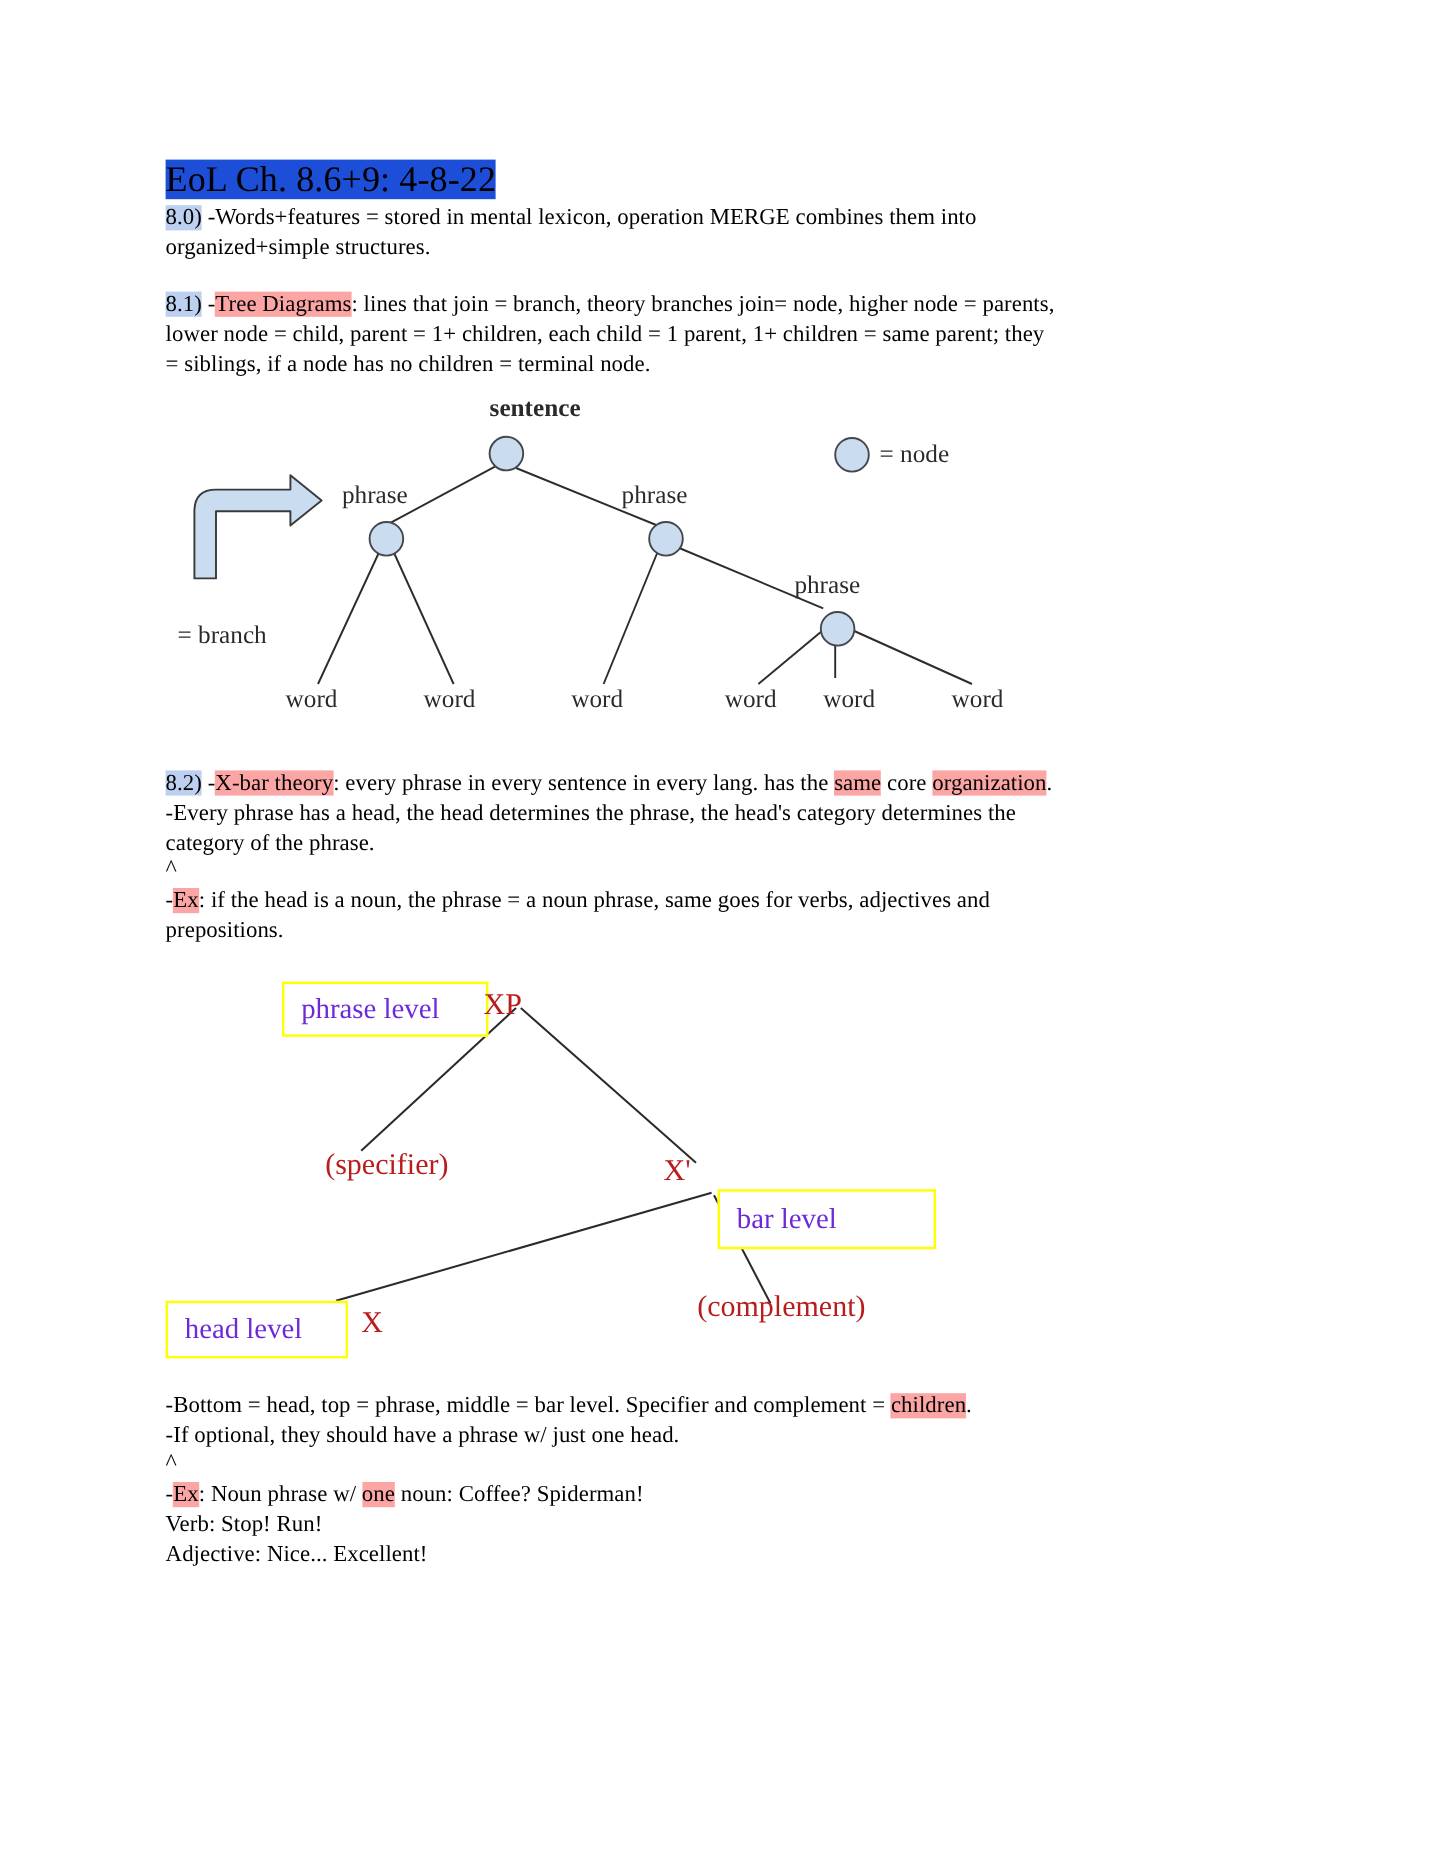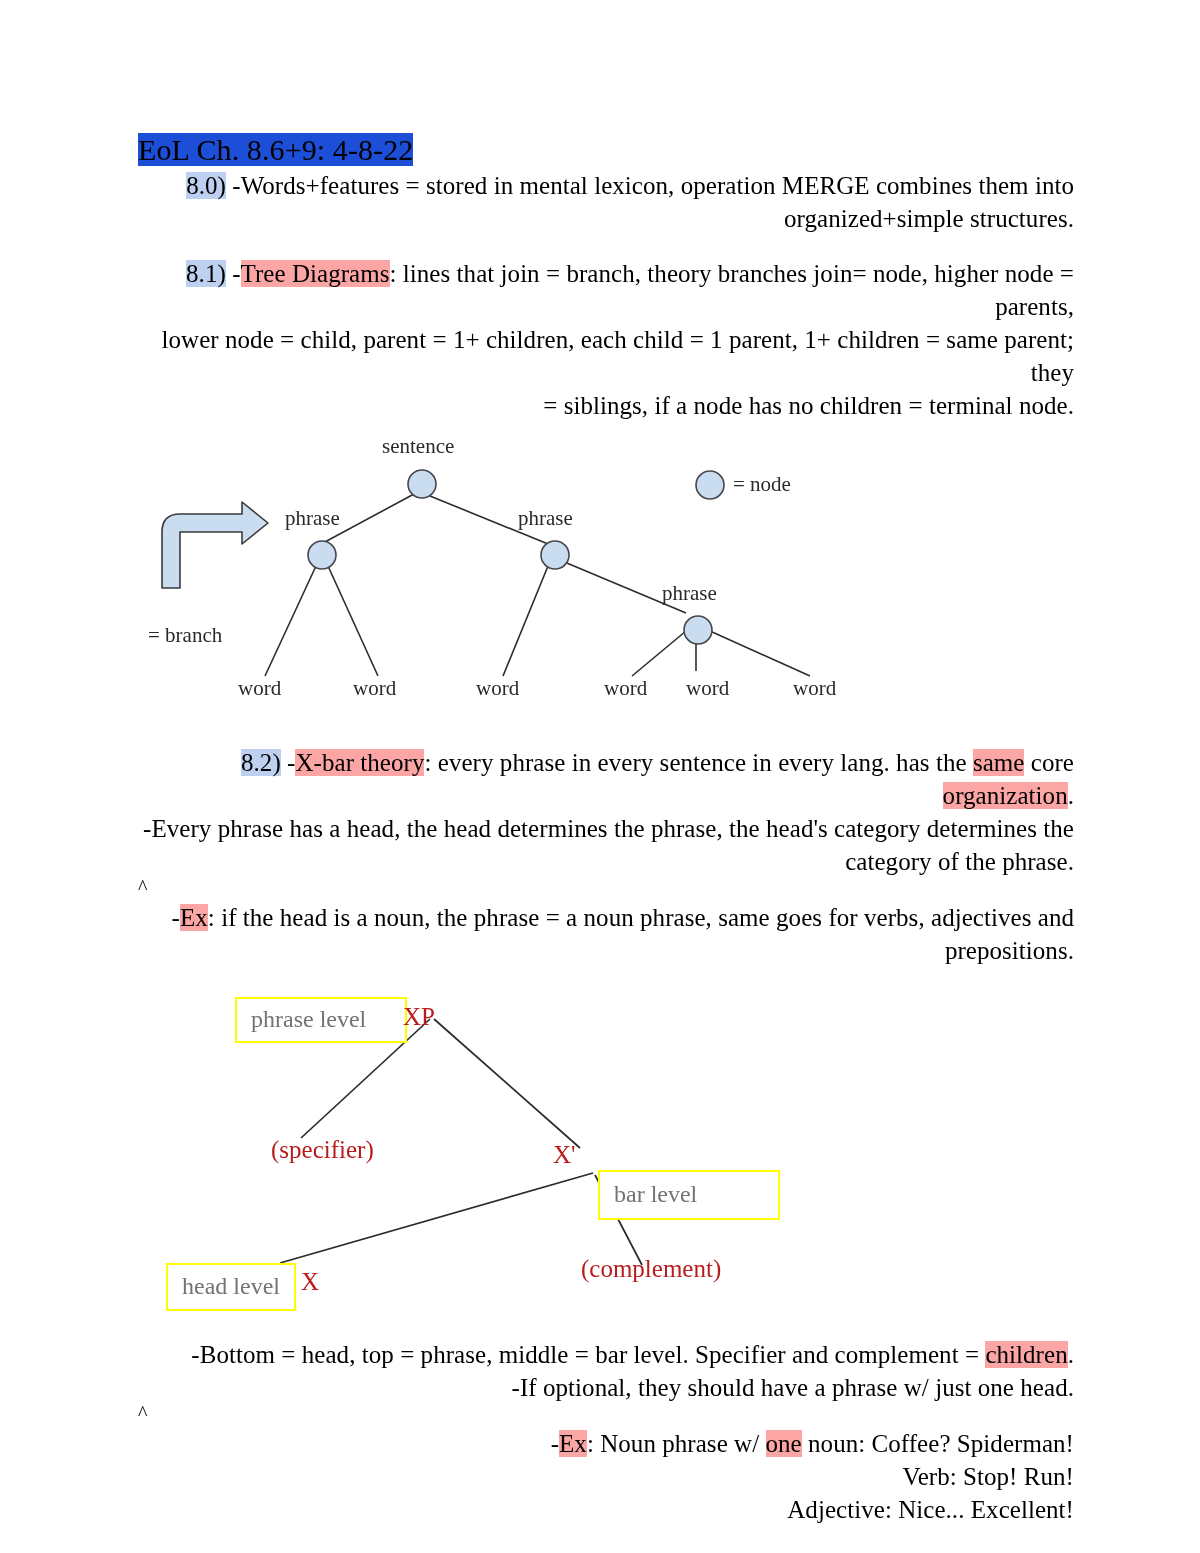--- a/index.html
+++ b/index.html
@@ -33,25 +33,24 @@
     font-weight: normal;
     margin: 0 0 2px 0;
     line-height: 1.12;
     letter-spacing: 0.1px;
   }
   .hl-cream { background: #1d4ed8; }
   .hl-blue  { background: #bdd0ef; }
   .hl-orange{ background: #fca5a5; }
 
   p.para {
-    font-size: 25px;
+    font-size: 19px;
     line-height: 1.32;
     margin: 0;
     letter-spacing: 0.05px;
-    text-align: right;
   }
   p.gap { margin-top: 22px; }
   .caret { font-size: 20px; line-height: 1.0; display:block; margin-top:-1px;}
 
   
   .tree1 {
     position: relative;
     width: 936px;
     height: 288px;
     margin-top: 6px;
@@ -76,21 +75,21 @@
     position: absolute;
     font-family: "Liberation Serif", "DejaVu Serif", serif;
     font-size: 25px;
     color: #b91c1c;
     white-space: nowrap;
   }
   .ybox {
     position: absolute;
     border: 2px solid #ffff00;
     background: #ffffff;
-    color: #737373;
+    color: #6d28d9;
     font-size: 24px;
     font-family: "Liberation Serif", "DejaVu Serif", serif;
     display: flex;
     align-items: center;
     padding-left: 14px;
     box-sizing: border-box;
     white-space: nowrap;
   }
 </style>
 </head>
@@ -127,21 +126,21 @@
         <circle cx="284" cy="56" r="14" fill="#c9dcf0" stroke="#46464c" stroke-width="1.6"></circle>
         <circle cx="184" cy="127" r="14" fill="#c9dcf0" stroke="#46464c" stroke-width="1.6"></circle>
         <circle cx="417" cy="127" r="14" fill="#c9dcf0" stroke="#46464c" stroke-width="1.6"></circle>
         <circle cx="560" cy="202" r="14" fill="#c9dcf0" stroke="#46464c" stroke-width="1.6"></circle>
         <circle cx="572" cy="57" r="14" fill="#c9dcf0" stroke="#46464c" stroke-width="1.6"></circle>
       </g>
 
       <path d="M 24 160 L 24 104 Q 24 86 42 86 L 104 86 L 104 74 L 130 95 L 104 116 L 104 104 L 42 104 Q 42 104 42 118 L 42 160 Z" fill="#c9dcf0" stroke="#3a3a3a" stroke-width="1.6" stroke-linejoin="round"></path>
     </svg>
 
-    <span class="tlabel" style="left:244px; top:6px;">sentence</span>
+    <span class="tlabel" style="left:270px; top:6px;font-weight:bold;">sentence</span>
     <span class="tlabel" style="left:147px; top:78px;">phrase</span>
     <span class="tlabel" style="left:380px; top:78px;">phrase</span>
     <span class="tlabel" style="left:524px; top:153px;">phrase</span>
 
     <span class="tlabel" style="left:595px; top:44px;">= node</span>
     <span class="tlabel" style="left:10px; top:195px;">= branch</span>
 
     <span class="tlabel" style="left:100px; top:248px;">word</span>
     <span class="tlabel" style="left:215px; top:248px;">word</span>
     <span class="tlabel" style="left:338px; top:248px;">word</span>
@@ -177,21 +176,21 @@
 
     <span class="xlabel" style="left:133px; top:143px;">(specifier)</span>
 
     <span class="xlabel" style="left:415px; top:148px;">X'</span>
     <div class="ybox" style="left:460px; top:141px; width:182px; height:50px;margin-top:36px;">
           <span>bar level</span>
         </div>
 
     <span class="xlabel" style="left:443px; top:262px;">(complement)</span>
 
-    <div class="ybox" style="left:0px; top:270px; width:130px; height:48px;margin-left:28px;">
+    <div class="ybox" style="left:0px; top:270px; width:152px; height:48px;">
           <span>head level</span>
         </div>
     <span class="xlabel" style="left:163px; top:275px;">X</span>
   </div>
 
   <p class="para" style="margin-top:0px;"><span>-Bottom = head, top = phrase, middle = bar level. Specifier and complement = </span><span class="hl-orange">children</span><span>.</span><br><span>-If optional, they should have a phrase w/ just one head.</span></p>
 
   <span class="caret">^</span>
 
   <p class="para" style="margin-top:4px;"><span>-</span><span class="hl-orange">Ex</span><span>: Noun phrase w/ </span><span class="hl-orange">one</span><span> noun: Coffee? Spiderman!</span><br><span>Verb: Stop! Run!</span><br><span>Adjective: Nice... Excellent!</span></p>

